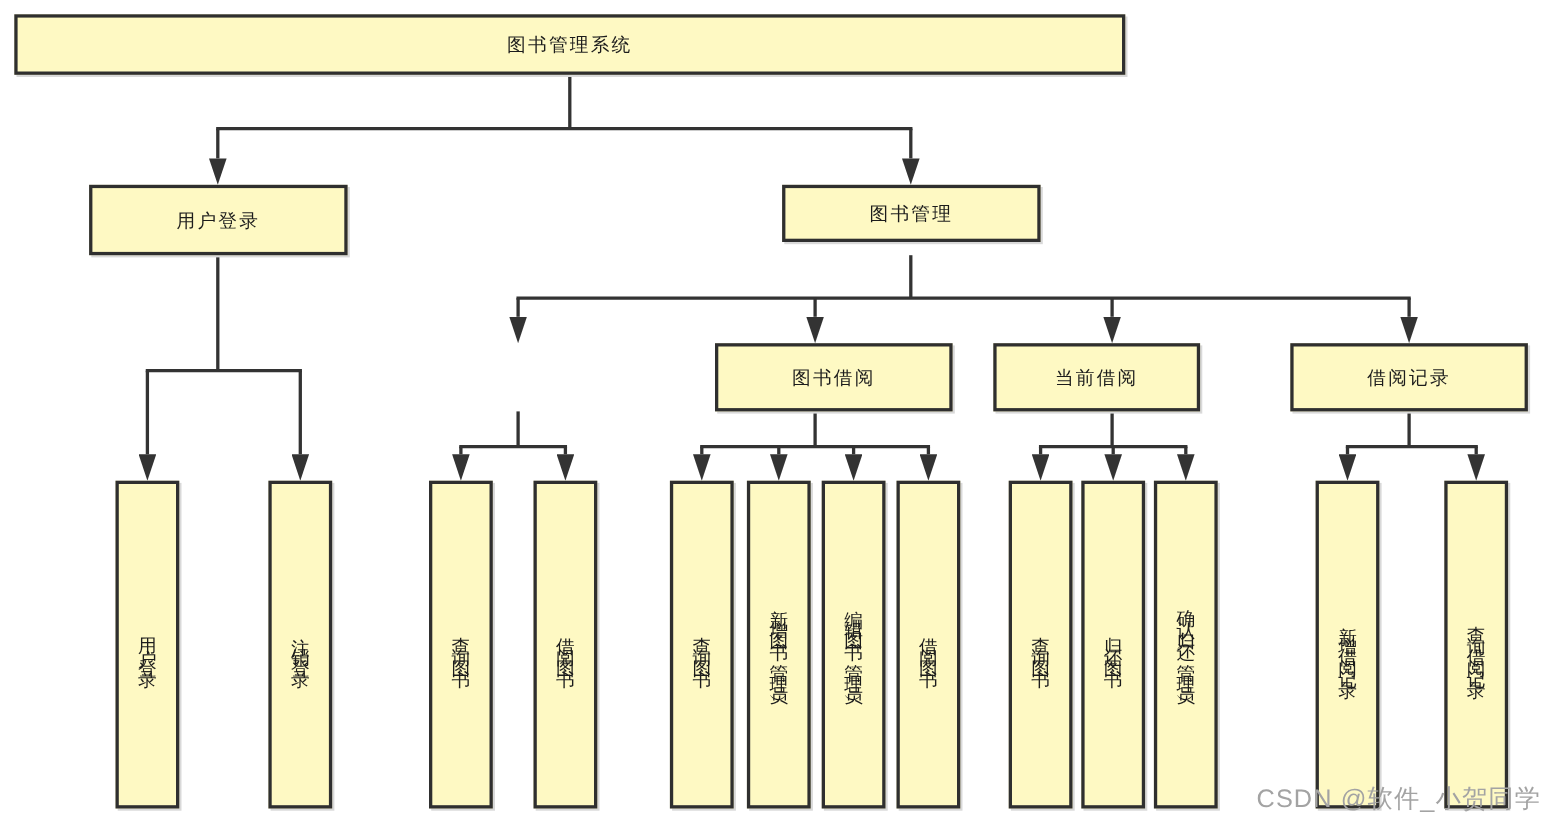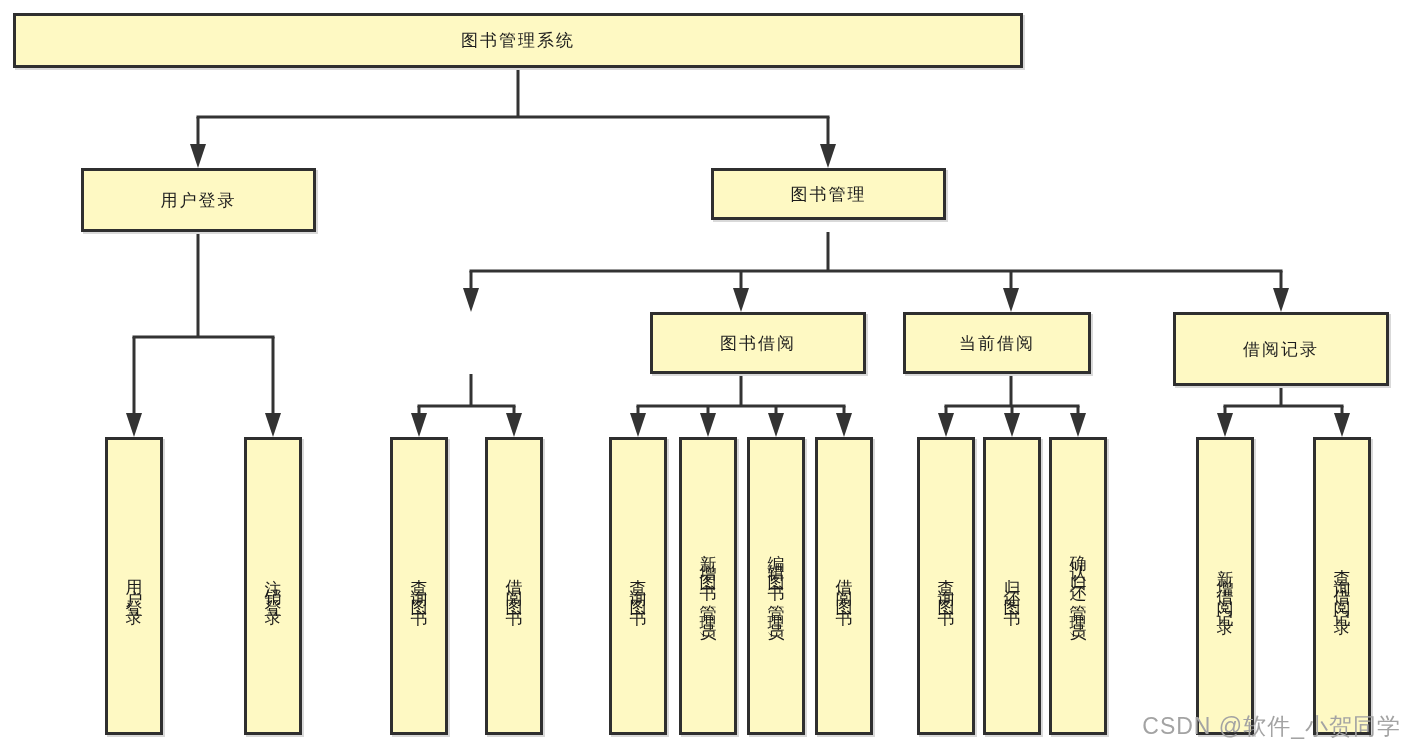--- a/index.html
+++ b/index.html
@@ -113,21 +113,21 @@
     <path class="cline" d="M1342,406 V413" marker-end="url(#arrowhead)"></path>
   </svg>
 
   <div class="node" style="left:13px; top:13px; width:1010px; height:55px;">图书管理系统</div>
 
   <div class="node" style="left:81px; top:168px; width:235px; height:64px;">用户登录</div>
   <div class="node" style="left:711px; top:168px; width:235px; height:52px;">图书管理</div>
 
   <div class="node" style="left:633px; top:312px; width:216px; height:62px;margin-left:17px;">图书借阅</div>
   <div class="node" style="left:903px; top:312px; width:188px; height:62px;">当前借阅</div>
-  <div class="node" style="left:1173px; top:312px; width:216px; height:74px;">借阅记录</div>
+  <div class="node" style="left:1173px; top:312px; width:216px; height:62px;">借阅记录</div>
 
   <div class="node leaf" style="left:105px; top:437px; width:58px; height:298px;">
     <span>用户登录</span>
   </div>
   <div class="node leaf" style="left:244px; top:437px; width:58px; height:298px;">
     <span>注销登录</span>
   </div>
 
   <div class="node leaf" style="left:390px; top:437px; width:58px; height:298px;">
     <span>查询图书</span>

